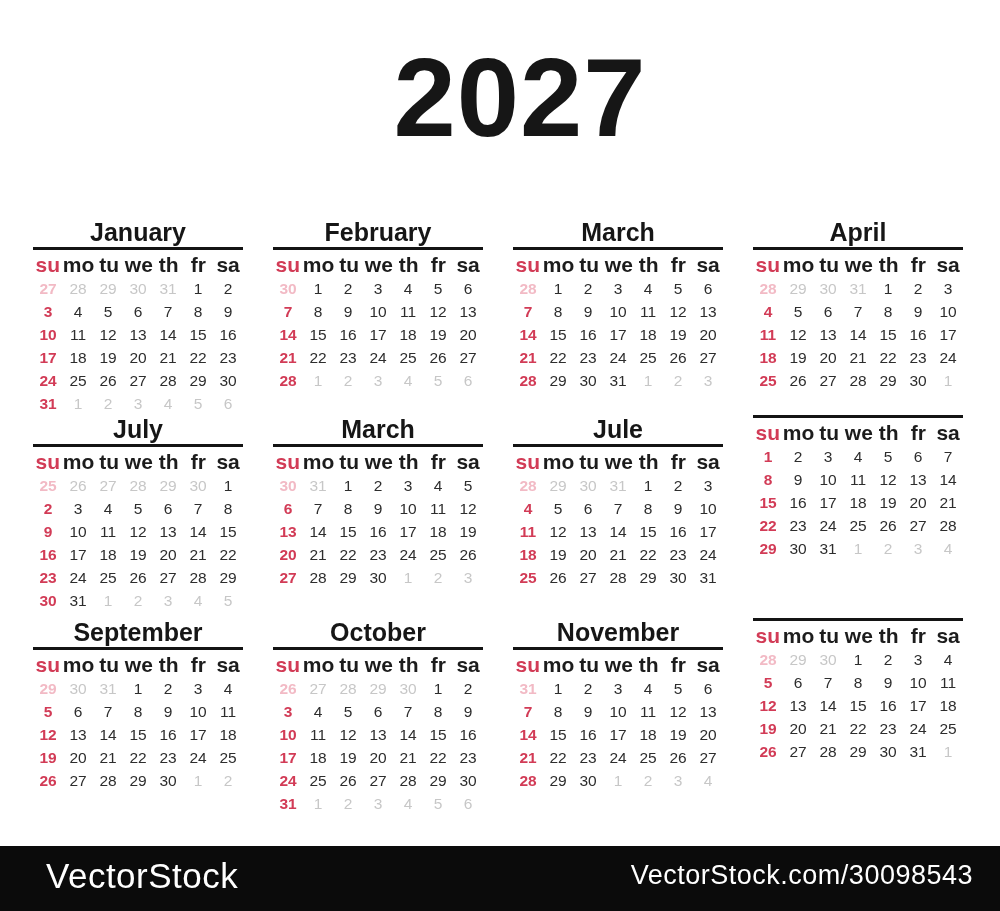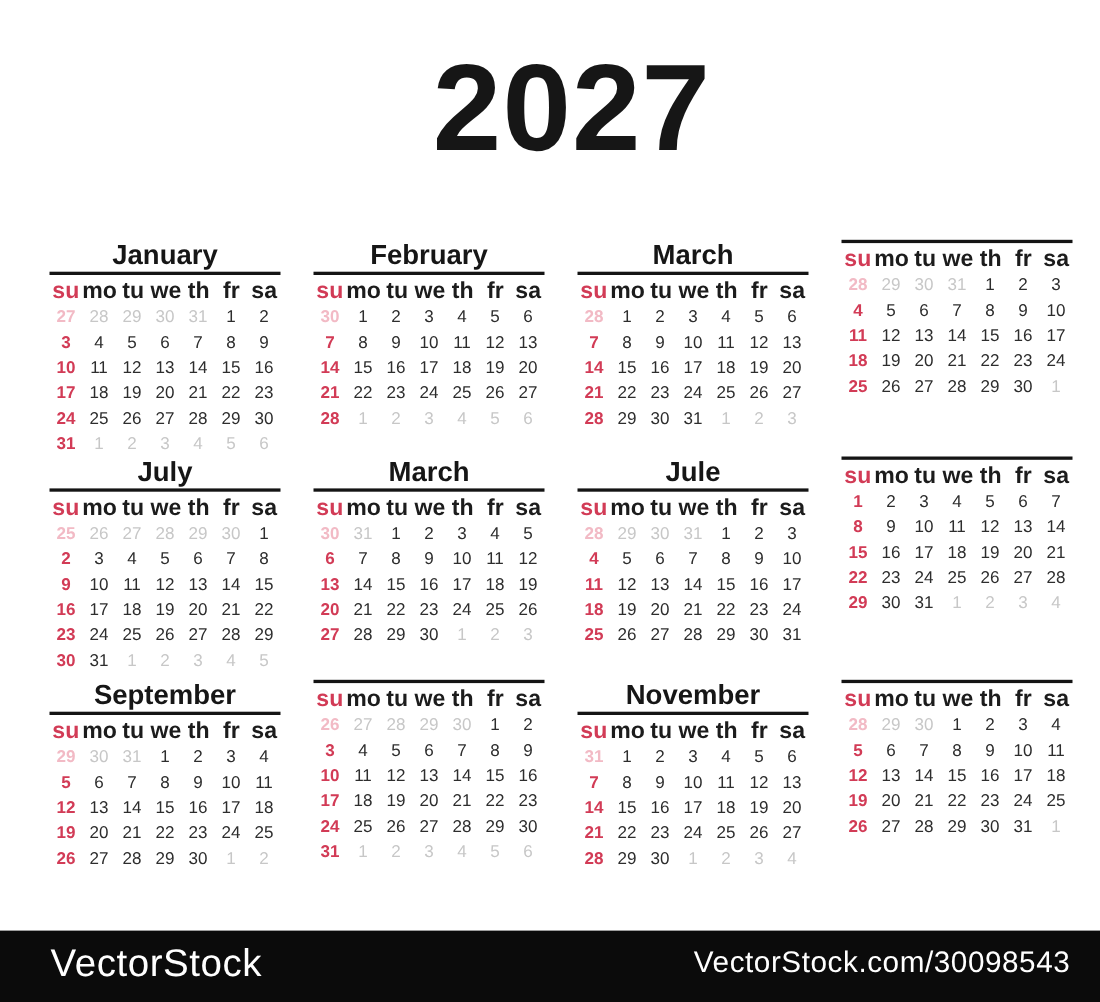--- a/index.html
+++ b/index.html
@@ -8,21 +8,21 @@
     font-family:"Liberation Sans",sans-serif;overflow:hidden;
   }
   .year{
     position:absolute;top:42px;left:0;width:1000px;text-align:center;
     font-size:112px;font-weight:700;line-height:1;color:#161616;
     letter-spacing:1px;transform:translateX(20px);
   }
   #months{
     position:absolute;top:218px;left:33px;width:930px;
     display:grid;grid-template-columns:repeat(4,210px);column-gap:30px;
-    grid-template-rows:197px 203px auto;align-items:start;margin-left:12px;
+    grid-template-rows:197px 203px auto;align-items:start;
   }
   .month{width:210px;}
   .mname{
     text-align:center;font-size:25px;font-weight:600;color:#161616;
     height:29px;line-height:29px;white-space:nowrap;
   }
   .mline{height:3px;background:#141414;margin-bottom:3px;}
   .wrow,.drow{display:grid;grid-template-columns:repeat(7,1fr);text-align:center;}
   .wrow{height:24px;line-height:24px;font-size:21px;font-weight:700;color:#1c1c1c;}
   .drow{height:23px;line-height:23px;font-size:15.5px;}
@@ -222,20 +222,21 @@
         <span class="c-s">28</span>
         <span class="c-d">29</span>
         <span class="c-d">30</span>
         <span class="c-d">31</span>
         <span class="c-a">1</span>
         <span class="c-a">2</span>
         <span class="c-a">3</span>
       </div>
     </div>
     <div class="month">
+      <div class="mname">April</div>
       <div class="mline"></div>
       <div class="wrow">
         <span class="wd-su">su</span>
         <span>mo</span>
         <span>tu</span>
         <span>we</span>
         <span>th</span>
         <span>fr</span>
         <span>sa</span>
       </div>
@@ -577,20 +578,21 @@
         <span class="c-s">26</span>
         <span class="c-d">27</span>
         <span class="c-d">28</span>
         <span class="c-d">29</span>
         <span class="c-d">30</span>
         <span class="c-a">1</span>
         <span class="c-a">2</span>
       </div>
     </div>
     <div class="month">
+      <div class="mname">October</div>
       <div class="mline"></div>
       <div class="wrow">
         <span class="wd-su">su</span>
         <span>mo</span>
         <span>tu</span>
         <span>we</span>
         <span>th</span>
         <span>fr</span>
         <span>sa</span>
       </div>

